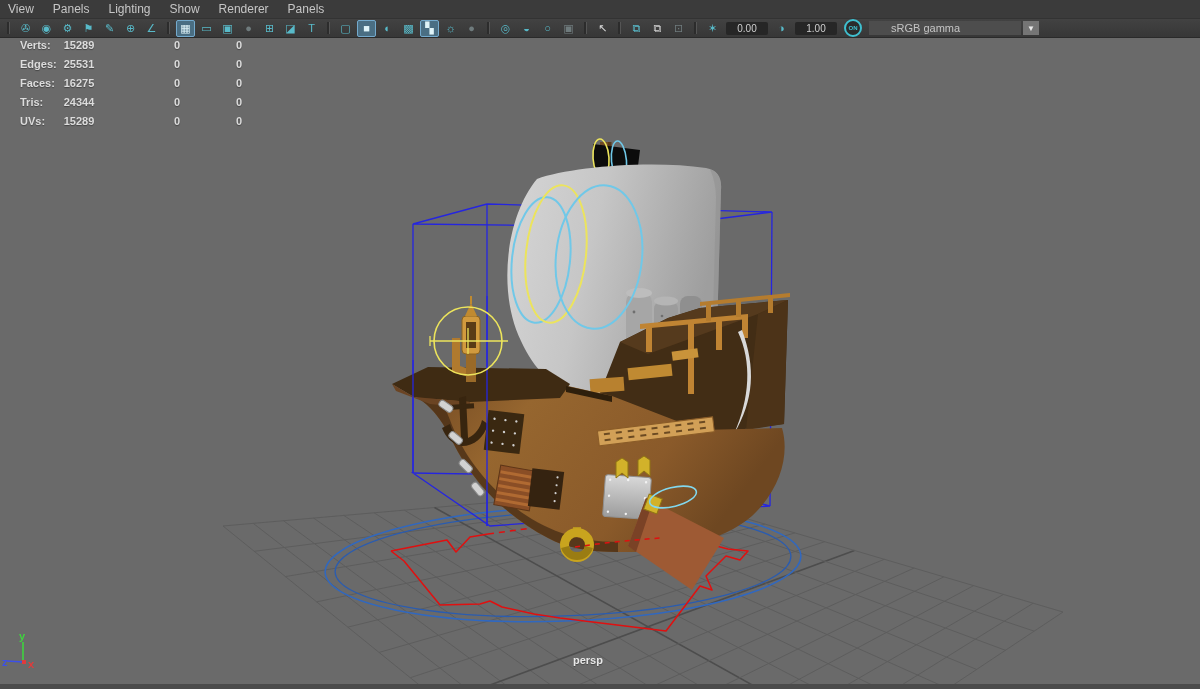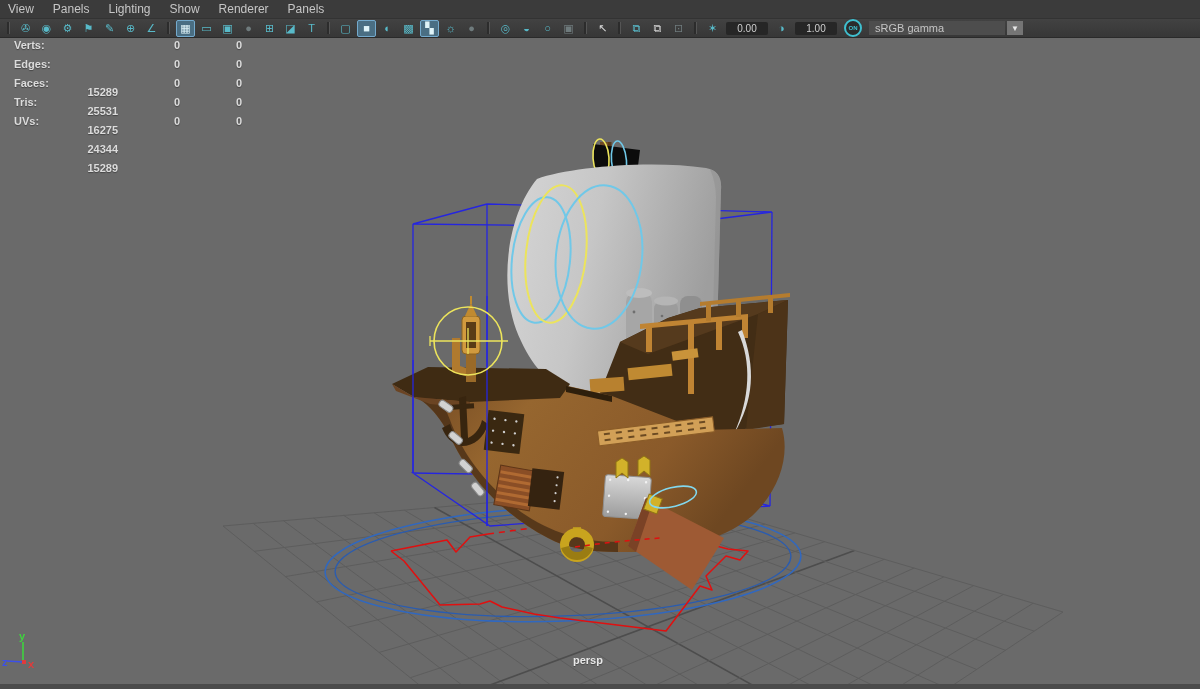--- a/index.html
+++ b/index.html
@@ -19,31 +19,31 @@
   .tb-btn{width:17px;height:15px;display:flex;align-items:center;justify-content:center;
           font-size:11px;line-height:1;color:#58bac9;border-radius:2px;border:1px solid transparent;}
   .tb-btn.active{background:#4a6e83;border-color:#74aacd;color:#dff3f8;}
   .tb-btn.dim{color:#6f7b7d;}
   .tb-field{width:42px;height:13px;background:#262626;border-radius:2px;color:#cfcfcf;
             font-size:10px;display:flex;align-items:center;justify-content:center;margin:16px 2px;}
   .tb-badge{width:14px;height:14px;border-radius:50%;border:2px solid #3fc0d0;background:#2b2b2b;
             color:#3fc0d0;font-size:6px;font-weight:bold;display:flex;align-items:center;
             justify-content:center;margin:0 3px;}
   .tb-dropdown{width:130px;height:14px;background:#4d4d4d;color:#c4c4c4;font-size:11px;
-               display:flex;align-items:center;padding-left:6px;margin-left:2px;}
+               display:flex;align-items:center;padding-left:22px;margin-left:2px;}
   .tb-droparrow{width:16px;height:14px;background:#757575;color:#e8e8e8;font-size:8px;
                 display:flex;align-items:center;justify-content:center;}
   
   .viewport{position:absolute;top:38px;left:0;right:0;bottom:0;background:#6a6a6a;overflow:hidden;}
   .scene{position:absolute;top:0;left:0;}
   .hud{position:absolute;top:1px;left:0;font-size:11px;font-weight:bold;color:#dcdcdc;
        text-shadow:0 1px 1px rgba(0,0,0,.35);}
   .hud-row{position:relative;height:19px;}
-  .hud-label{position:absolute;left:14px;}
-  .hud-total{position:absolute;left:40px;width:78px;text-align:right;margin-top:47px;}
+  .hud-label{position:absolute;left:20px;}
+  .hud-total{position:absolute;left:40px;width:78px;text-align:center;}
   .hud-c1{position:absolute;left:150px;width:30px;text-align:right;}
   .hud-c2{position:absolute;left:212px;width:30px;text-align:right;}
   .persp-label{position:absolute;left:573px;bottom:23px;font-size:11px;font-weight:bold;
                color:#e8e8e8;text-shadow:0 1px 1px rgba(0,0,0,.35);}
   .bottom-strip{position:absolute;left:0;right:0;bottom:0;height:5px;background:#4b4b4b;}
 </style>
 </head>
 <body>
 
 <div class="window">

